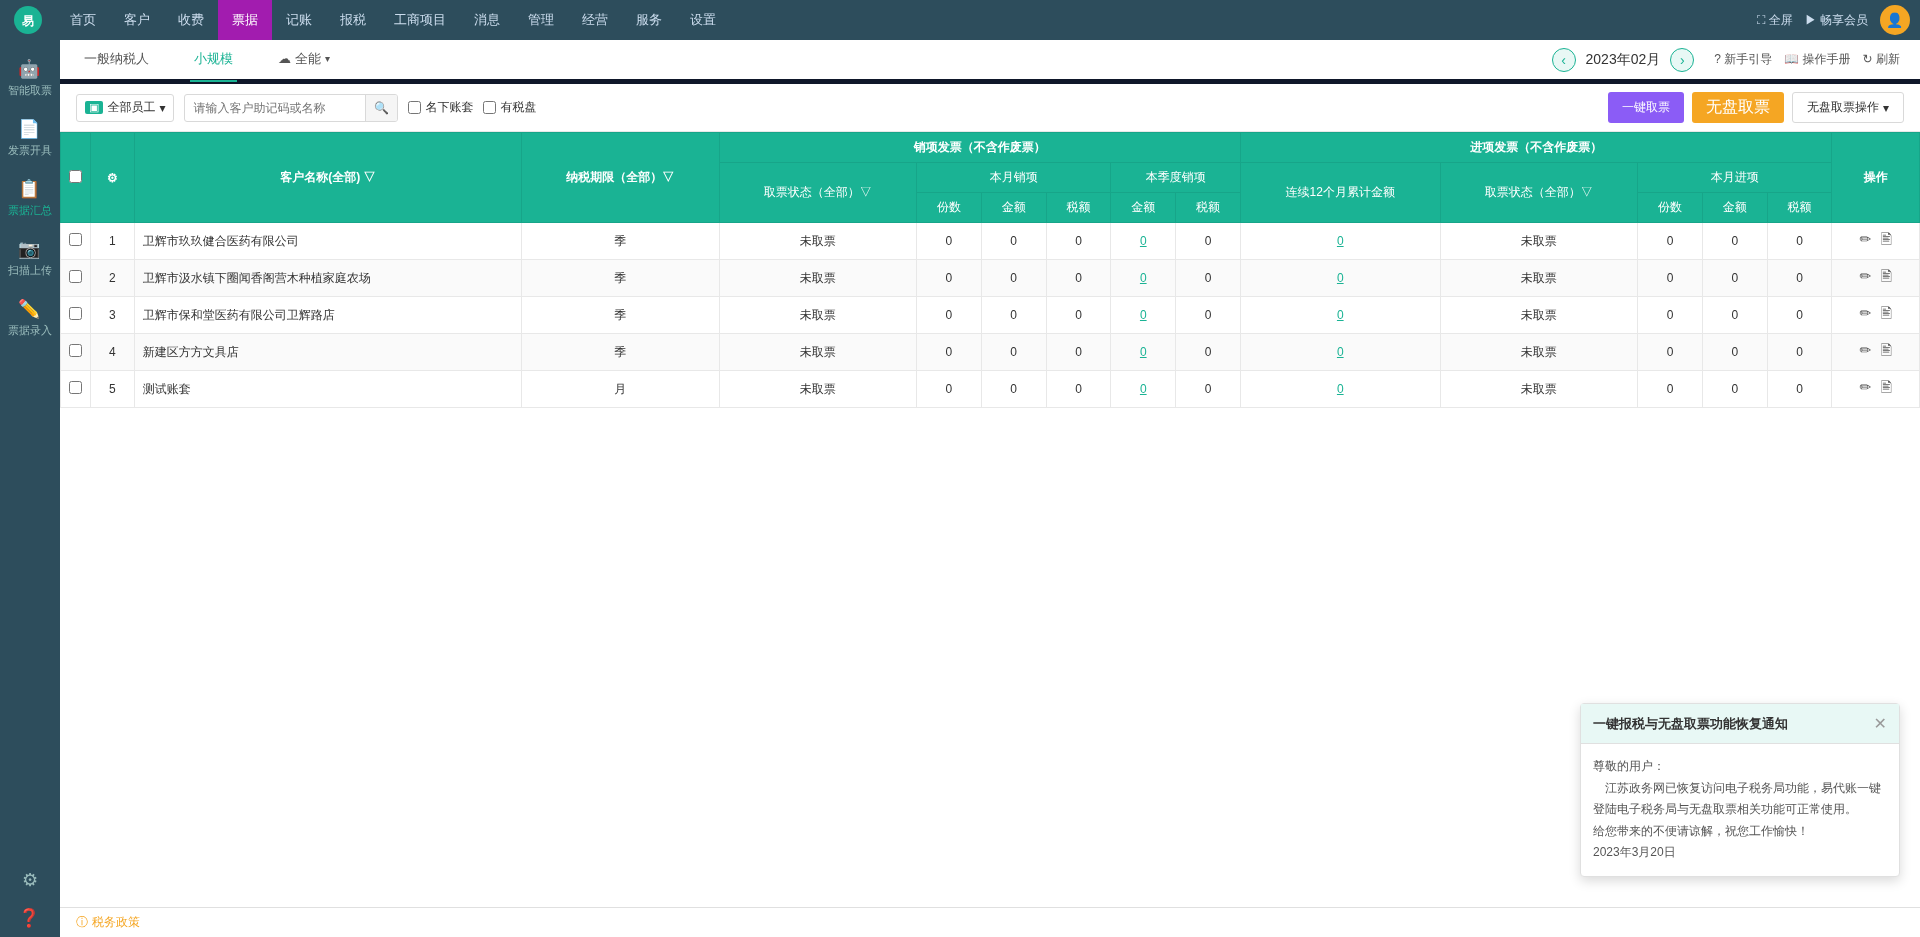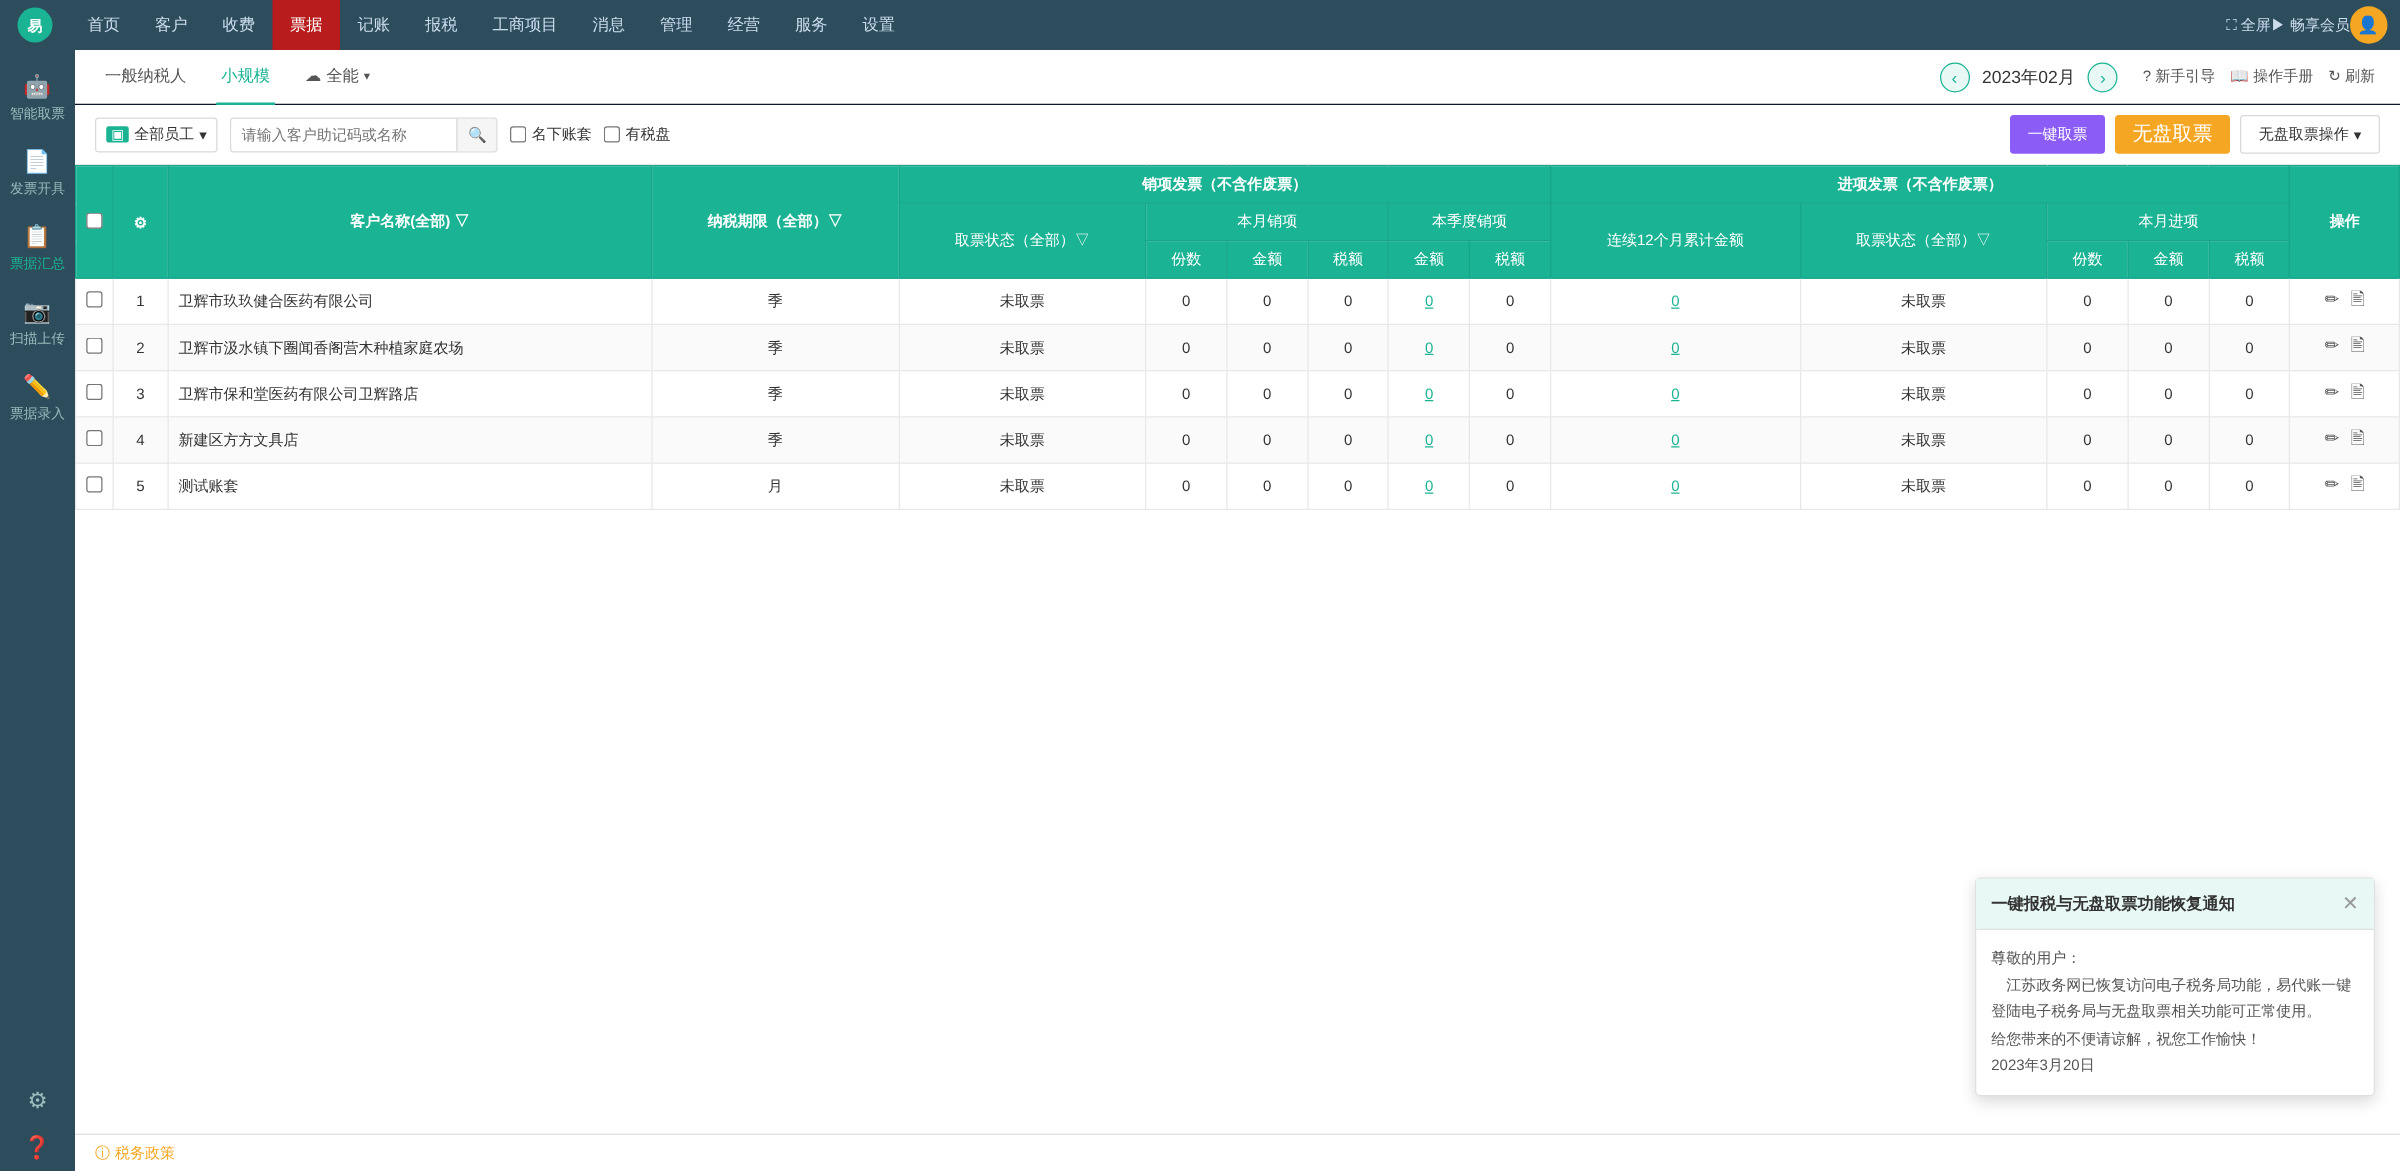--- a/index.html
+++ b/index.html
@@ -25,26 +25,27 @@
     .top-nav .nav-item {
       padding: 16px 14px;
       height: 40px;
       display: flex;
       align-items: center;
       cursor: pointer;
       font-size: 13px;
       color: #cde;
     }
     .top-nav .nav-item.active {
-      background: #b91c1c;
+      background: #a21caf;
       color: #fff;
     }
     .top-nav .top-right {
       display: flex;
       align-items: center;
+      gap: 12px;
       font-size: 12px;
       color: #cde;
     }
     .top-nav .top-right span { cursor: pointer; }
     .top-nav .avatar {
       width: 30px; height: 30px;
       border-radius: 50%;
       background: #f5a623;
       display: flex; align-items: center; justify-content: center;
       color: #fff; font-size: 14px; cursor: pointer;
@@ -81,26 +82,26 @@
       flex: 1;
       overflow: auto;
       background: #f0f2f5;
       display: flex;
       flex-direction: column;
     }
 
     
     .sub-tabs {
       background: #fff;
-      border-bottom: 1px solid #0f172a;
+      border-bottom: 5px solid #0f172a;
       padding: 0 20px;
       display: flex;
       align-items: center;
       height: 44px;
-      gap: 20px;
+      gap: 37px;
     }
     .sub-tab {
       height: 44px;
       display: flex;
       align-items: center;
       padding: 0 4px;
       cursor: pointer;
       color: #555;
       font-size: 13px;
       border-bottom: 2px solid transparent;

